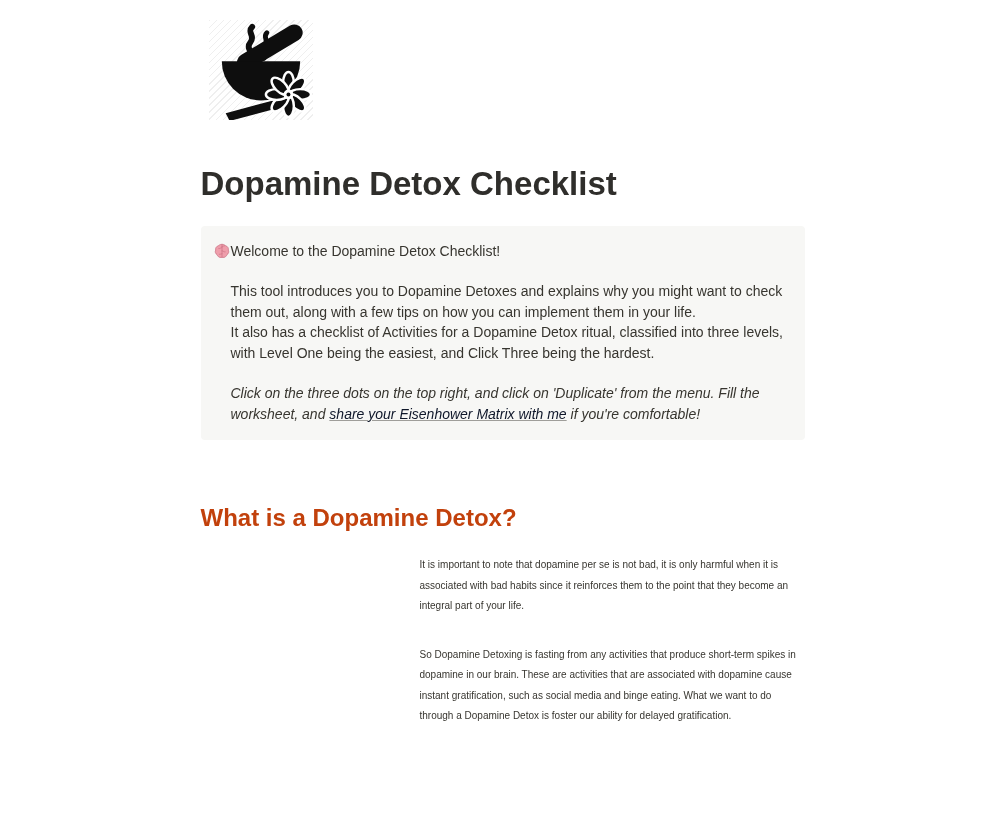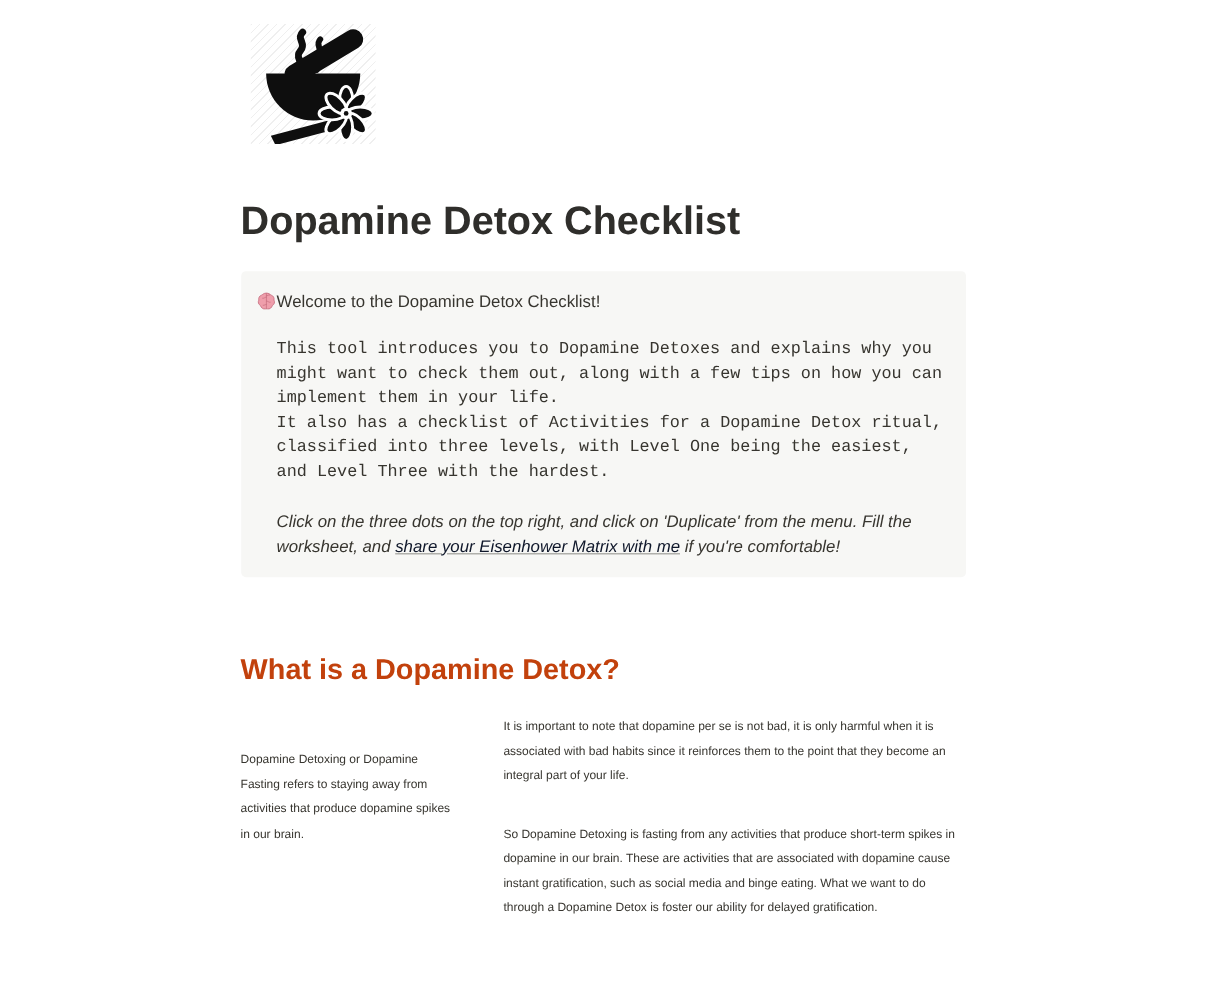--- a/index.html
+++ b/index.html
@@ -55,21 +55,21 @@
     width: 18px;
     height: 18px;
     margin-top: 1px;
   }
   .callout-body {
     font-size: 14px;
     line-height: 20.5px;
     min-width: 0;
   }
   .callout-body p { margin: 0; }
-  .callout-intro { margin-top: 20px !important; font-family: Liberation Mono, monospace; }
+  .callout-intro { margin-top: 20px !important; }
   .intro-line { display: block; }
   .callout-note {
     margin-top: 20px !important;
     font-style: italic;
   }
   .matrix-link {
     color: #0f172a;
     text-decoration: underline;
     text-decoration-color: #9f9e9a;
     cursor: pointer;
@@ -143,33 +143,32 @@
       <span class="callout-emoji">
         <svg viewBox="0 0 20 20" width="18" height="18">
           <path d="M10 2.5 C7.5 2.5 6.6 3.9 5.5 4.4 C3.5 5 2.5 7 3 9 C2 10.5 2.5 13 4.5 14 C5 16 7 17.6 9 17.1 L10 17.1 L11 17.1 C13 17.6 15 16 15.5 14 C17.5 13 18 10.5 17 9 C17.5 7 16.5 5 14.5 4.4 C13.4 3.9 12.5 2.5 10 2.5 Z" fill="#ef9eab" stroke="#c76e80" stroke-width="0.8" stroke-linejoin="round"></path>
           <path d="M10 3 V16.8 M10 6.2 C8.5 6.2 8 7.6 6.5 7.3 M10 9.8 C11.5 9.8 12 11.3 13.5 11 M10 13 C8.8 13 8.2 14 7 13.8 M10 5 C11.4 5 11.8 3.9 13 4.2" stroke="#c76e80" stroke-width="0.7" fill="none" stroke-linecap="round"></path>
         </svg>
       </span>
       <div class="callout-body">
         <p class="callout-greeting">Welcome to the Dopamine Detox Checklist!</p>
         <p class="callout-intro">
           <span class="intro-line">This tool introduces you to Dopamine Detoxes and explains why you might want to check them out, along with a few tips on how you can implement them in your life.</span>
-          <span class="intro-line">It also has a checklist of Activities for a Dopamine Detox ritual, classified into three levels, with Level One being the easiest, and Level Three with the hardest.</span>
+          <span class="intro-line">It also has a checklist of Activities for a Dopamine Detox ritual, classified into three levels, with Level One being the easiest, and Click Three being the hardest.</span>
         </p>
         <p class="callout-note">
           <span>Click on the three dots on the top right, and click on 'Duplicate' from the menu. Fill the worksheet, and </span><a class="matrix-link">share your Eisenhower Matrix with me</a><span> if you're comfortable!</span>
         </p>
       </div>
     </div>
 
     <h2 class="section-heading">What is a Dopamine Detox?</h2>
 
     <div class="columns">
       <div class="col-left">
-        <p class="para-1">Dopamine Detoxing or Dopamine Fasting refers to staying away from activities that produce dopamine spikes in our brain.</p>
       </div>
       <div class="col-right">
         <p class="para-1">It is important to note that dopamine per se is not bad, it is only harmful when it is associated with bad habits since it reinforces them to the point that they become an integral part of your life.</p>
         <p class="para-2">So Dopamine Detoxing is fasting from any activities that produce short-term spikes in dopamine in our brain. These are activities that are associated with dopamine cause instant gratification, such as social media and binge eating. What we want to do through a Dopamine Detox is foster our ability for delayed gratification.</p>
       </div>
     </div>
 
   </div>
 </div>
 

